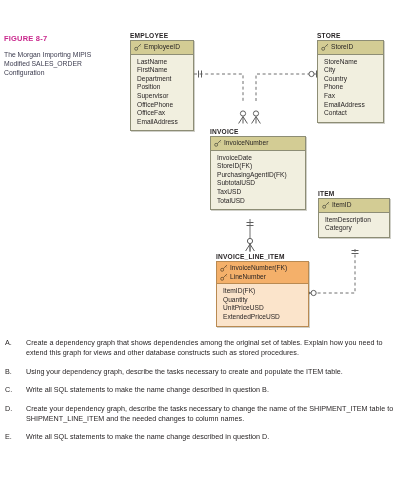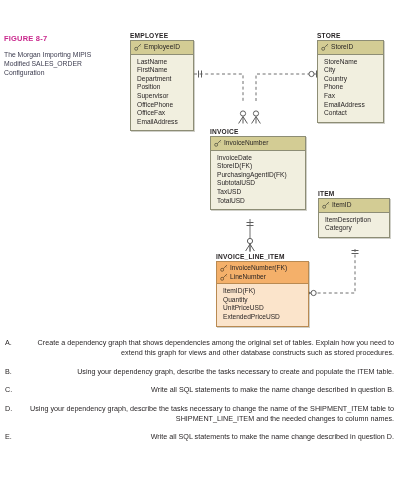--- a/index.html
+++ b/index.html
@@ -112,21 +112,20 @@
     padding-left: 5px;
     font-size: 7.2px;
     line-height: 10.4px;
     box-sizing: border-box;
   }
   .q-text {
     flex: 1 1 auto;
     padding-right: 24px;
     font-size: 7.2px;
     line-height: 10.4px;
-    text-align: right;
   }
 </style>
 </head>
 <body>
 
 <div id="figure-caption">
   <div id="figure-number">FIGURE 8-7</div>
   <div id="figure-title">The Morgan Importing MIPIS Modified SALES_ORDER Configuration</div>
 </div>
 
@@ -311,19 +310,19 @@
   <div class="q-row">
     <div class="q-letter">B.</div>
     <div class="q-text">Using your dependency graph, describe the tasks necessary to create and populate the ITEM table.</div>
   </div>
   <div class="q-row">
     <div class="q-letter">C.</div>
     <div class="q-text">Write all SQL statements to make the name change described in question B.</div>
   </div>
   <div class="q-row">
     <div class="q-letter">D.</div>
-    <div class="q-text">Using your dependency graph, describe the tasks necessary to change the name of the SHIPMENT_ITEM table to SHIPMENT_LINE_ITEM and the needed changes to column names.</div>
+    <div class="q-text">Create your dependency graph, describe the tasks necessary to change the name of the SHIPMENT_ITEM table to SHIPMENT_LINE_ITEM and the needed changes to column names.</div>
   </div>
   <div class="q-row">
     <div class="q-letter">E.</div>
     <div class="q-text">Write all SQL statements to make the name change described in question D.</div>
   </div>
 </div>
 
 </body></html>

